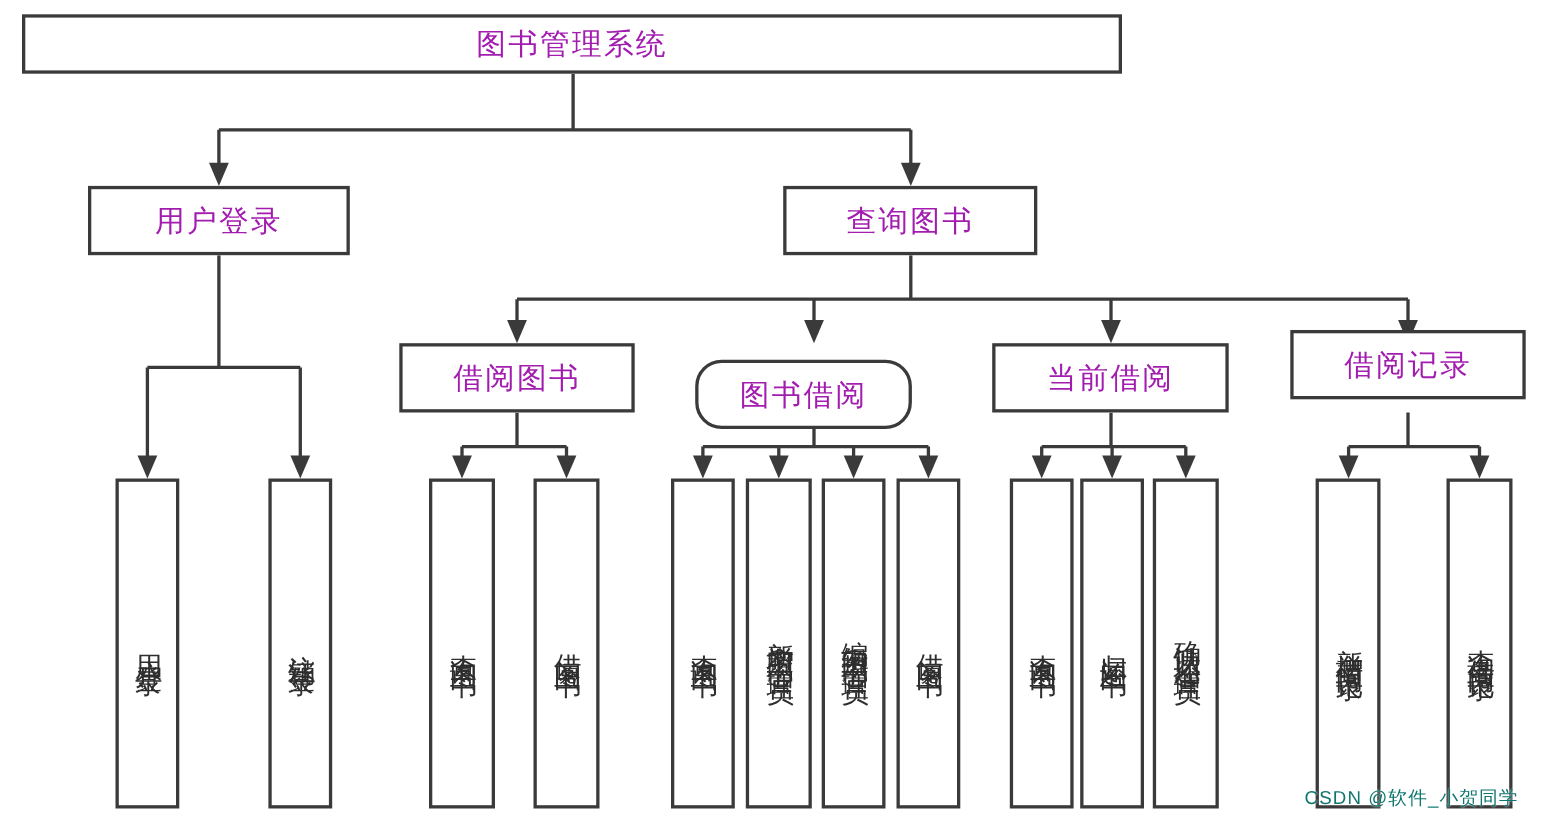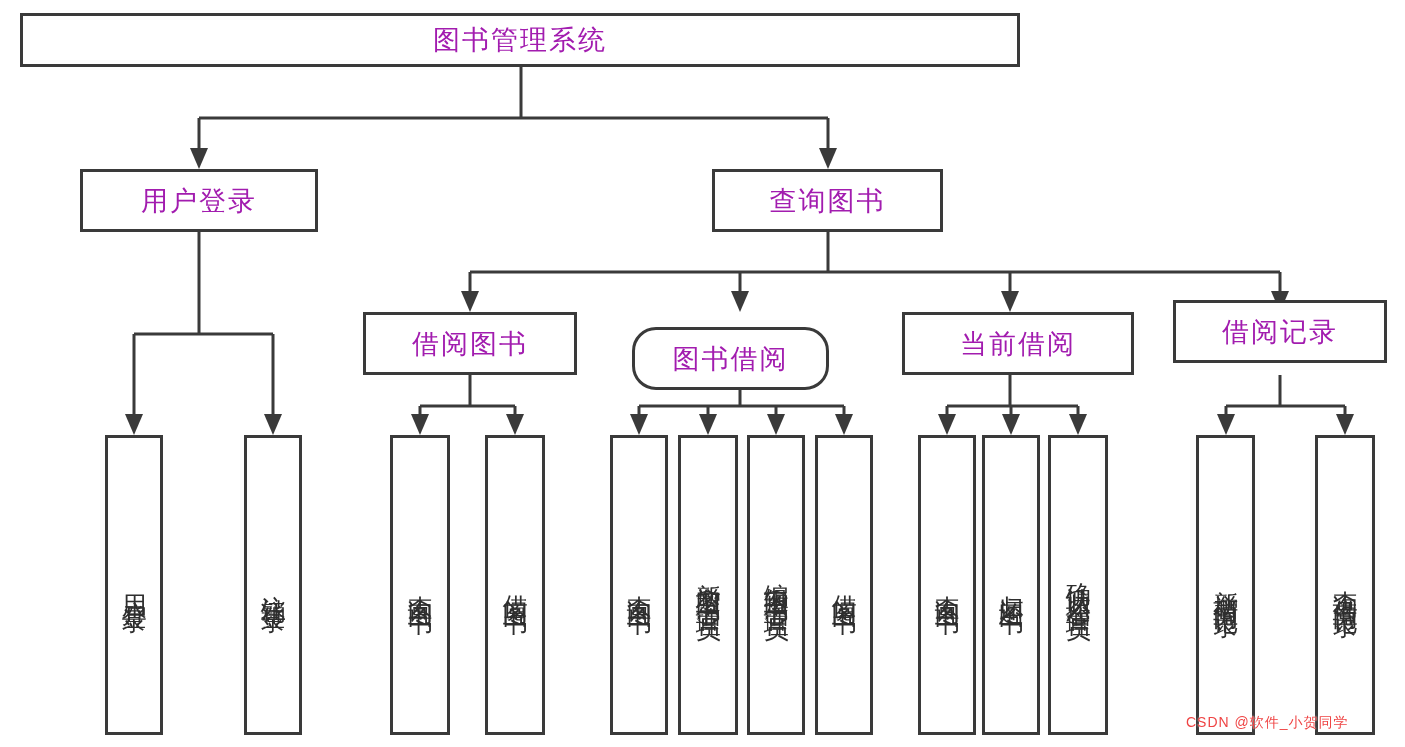--- a/index.html
+++ b/index.html
@@ -45,44 +45,44 @@
     line-height: 1.1;
     color: #2e2e2e;
     white-space: nowrap;
   }
   
   .b-root   { left: 20px;   top: 13px;  width: 1000px; height: 54px; }
   .b-l2-0   { left: 80px;   top: 169px; width: 238px;  height: 63px; }
   .b-l2-1   { left: 712px;  top: 169px; width: 231px;  height: 63px; }
   .b-l3-0   { left: 363px;  top: 312px; width: 214px;  height: 63px; }
   .b-l3-1   { left: 632px;  top: 327px; width: 197px;  height: 63px; border-radius: 24px; }
-  .b-l3-2   { left: 902px;  top: 312px; width: 232px;  height: 63px; }
+  .b-l3-2   { left: 902px;  top: 312px; width: 215px;  height: 63px; }
   .b-l3-3   { left: 1173px; top: 300px; width: 214px;  height: 63px; }
   .leaf     { top: 435px; height: 300px; width: 58px; }
   .b-a0 { left: 105px; }
   .b-a1 { left: 244px; }
   .b-b0 { left: 390px; width: 60px; }
   .b-b1 { left: 485px; width: 60px; }
   .b-c0 { left: 610px; }
   .b-c1 { left: 678px; width: 60px; }
   .b-c2 { left: 747px; }
   .b-c3 { left: 815px; }
   .b-d0 { left: 918px; }
   .b-d1 { left: 982px; }
   .b-d2 { left: 1048px; width: 60px; }
   .b-e0 { left: 1196px; width: 59px; }
   .b-e1 { left: 1315px; width: 60px; }
   .watermark {
     position: absolute;
     left: 1186px;
     top: 714px;
     z-index: 3;
-    font-size: 14px;
+    font-size: 17px;
     letter-spacing: 1px;
-    color: #ef4444;
+    color: #0f766e;
     text-shadow: 0 0 2px #ffffff;
     white-space: nowrap;
   }
 </style>
 </head>
 <body>
 
 <div class="canvas">
 
   <svg class="connectors" width="1405" height="747" viewBox="0 0 1405 747">

